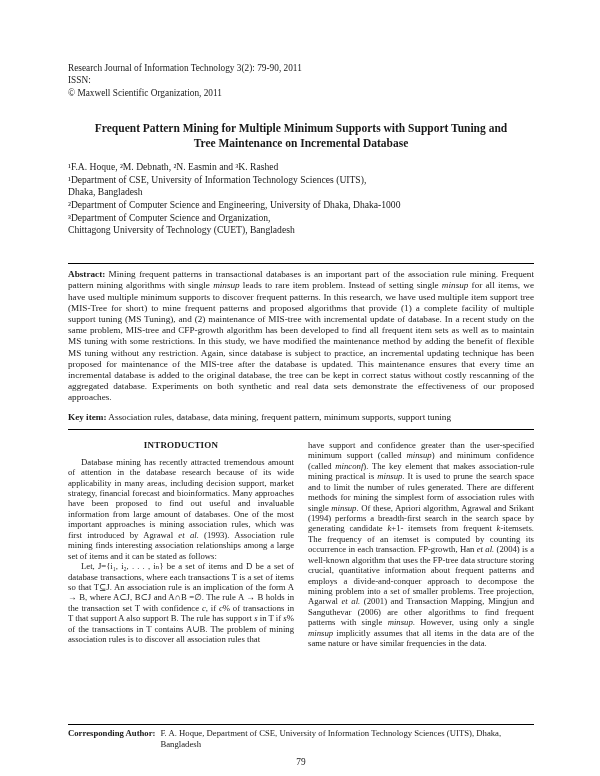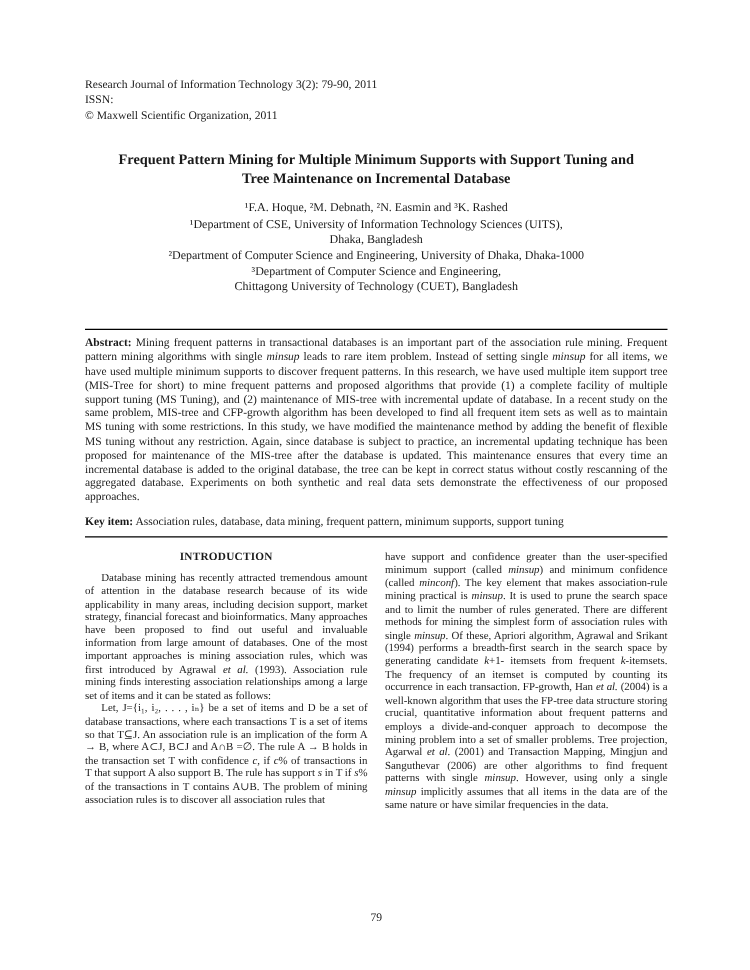--- a/index.html
+++ b/index.html
@@ -14,21 +14,21 @@
   .page { position: absolute; left: 0; top: 0; width: 600px; height: 596px; padding: 62px 66px 0 68px; }
   .hdr { font-size: 9.3px; line-height: 1.32; }
   .title {
     margin: 22px auto 0 auto;
     max-width: 436px;
     text-align: center;
     font-weight: bold;
     font-size: 11.5px;
     line-height: 1.32;
   }
-  .authors { margin-top: 10px; text-align: center; font-size: 9.6px; line-height: 1.32; }
+  .authors { margin-top: 10px; text-align: left; font-size: 9.6px; line-height: 1.32; }
   .abstract-box {
     margin-top: 26px;
     border-top: 1px solid #000;
     border-bottom: 1px solid #000;
     padding: 5px 0 6px 0;
   }
   .abstract-text { font-size: 9.2px; line-height: 1.22; text-align: justify; }
   .kw-line { margin-top: 8px; font-size: 9.2px; line-height: 1.22; }
   .lbl { font-weight: bold; }
   .cols { margin-top: 10px; display: flex; gap: 14px; }
@@ -65,21 +65,21 @@
     <div>© Maxwell Scientific Organization, 2011</div>
   </div>
 
   <div class="title">Frequent Pattern Mining for Multiple Minimum Supports with Support Tuning and Tree Maintenance on Incremental Database</div>
 
   <div class="authors">
     <div>¹F.A. Hoque, ²M. Debnath, ²N. Easmin and ³K. Rashed</div>
     <div>¹Department of CSE, University of Information Technology Sciences (UITS),</div>
     <div>Dhaka, Bangladesh</div>
     <div>²Department of Computer Science and Engineering, University of Dhaka, Dhaka-1000</div>
-    <div>³Department of Computer Science and Engineering,</div>
+    <div>³Department of Computer Science and Organization,</div>
     <div>Chittagong University of Technology (CUET), Bangladesh</div>
   </div>
 
   <div class="abstract-box">
     <p class="abstract-text"><span class="lbl">Abstract:</span> <span>Mining frequent patterns in transactional databases is an important part of the association rule mining. Frequent pattern mining algorithms with single <i>minsup</i> leads to rare item problem. Instead of setting single <i>minsup</i> for all items, we have used multiple minimum supports to discover frequent patterns. In this research, we have used multiple item support tree (MIS-Tree for short) to mine frequent patterns and proposed algorithms that provide (1) a complete facility of multiple support tuning (MS Tuning), and (2) maintenance of MIS-tree with incremental update of database. In a recent study on the same problem, MIS-tree and CFP-growth algorithm has been developed to find all frequent item sets as well as to maintain MS tuning with some restrictions. In this study, we have modified the maintenance method by adding the benefit of flexible MS tuning without any restriction. Again, since database is subject to practice, an incremental updating technique has been proposed for maintenance of the MIS-tree after the database is updated. This maintenance ensures that every time an incremental database is added to the original database, the tree can be kept in correct status without costly rescanning of the aggregated database. Experiments on both synthetic and real data sets demonstrate the effectiveness of our proposed approaches.</span></p>
     <p class="kw-line"><span class="lbl">Key item:</span> <span>Association rules, database, data mining, frequent pattern, minimum supports, support tuning</span></p>
   </div>
 
   <div class="cols">
     <div class="col">
@@ -88,14 +88,18 @@
       <p class="para">Let, J={i₁, i₂, . . . , iₙ} be a set of items and D be a set of database transactions, where each transactions T is a set of items so that T⊆J. An association rule is an implication of the form A → B, where A⊂J, B⊂J and A∩B =∅. The rule A → B holds in the transaction set T with confidence <i>c</i>, if <i>c</i>% of transactions in T that support A also support B. The rule has support <i>s</i> in T if <i>s</i>% of the transactions in T contains A∪B. The problem of mining association rules is to discover all association rules that</p>
     </div>
     <div class="col">
       <p class="para no-indent">have support and confidence greater than the user-specified minimum support (called <i>minsup</i>) and minimum confidence (called <i>minconf</i>). The key element that makes association-rule mining practical is <i>minsup</i>. It is used to prune the search space and to limit the number of rules generated. There are different methods for mining the simplest form of association rules with single <i>minsup</i>. Of these, Apriori algorithm, Agrawal and Srikant (1994) performs a breadth-first search in the search space by generating candidate <i>k</i>+1- itemsets from frequent <i>k</i>-itemsets. The frequency of an itemset is computed by counting its occurrence in each transaction. FP-growth, Han <i>et al.</i> (2004) is a well-known algorithm that uses the FP-tree data structure storing crucial, quantitative information about frequent patterns and employs a divide-and-conquer approach to decompose the mining problem into a set of smaller problems. Tree projection, Agarwal <i>et al.</i> (2001) and Transaction Mapping, Mingjun and Sanguthevar (2006) are other algorithms to find frequent patterns with single <i>minsup</i>. However, using only a single <i>minsup</i> implicitly assumes that all items in the data are of the same nature or have similar frequencies in the data.</p>
     </div>
   </div>
 
 </div>
 
 <div class="footer">
+  <div class="corr">
+    <span class="lbl">Corresponding Author:</span>
+    <span>F. A. Hoque, Department of CSE, University of Information Technology Sciences (UITS), Dhaka, Bangladesh</span>
+  </div>
   <div class="pageno">79</div>
 </div>
 
 </body></html>

